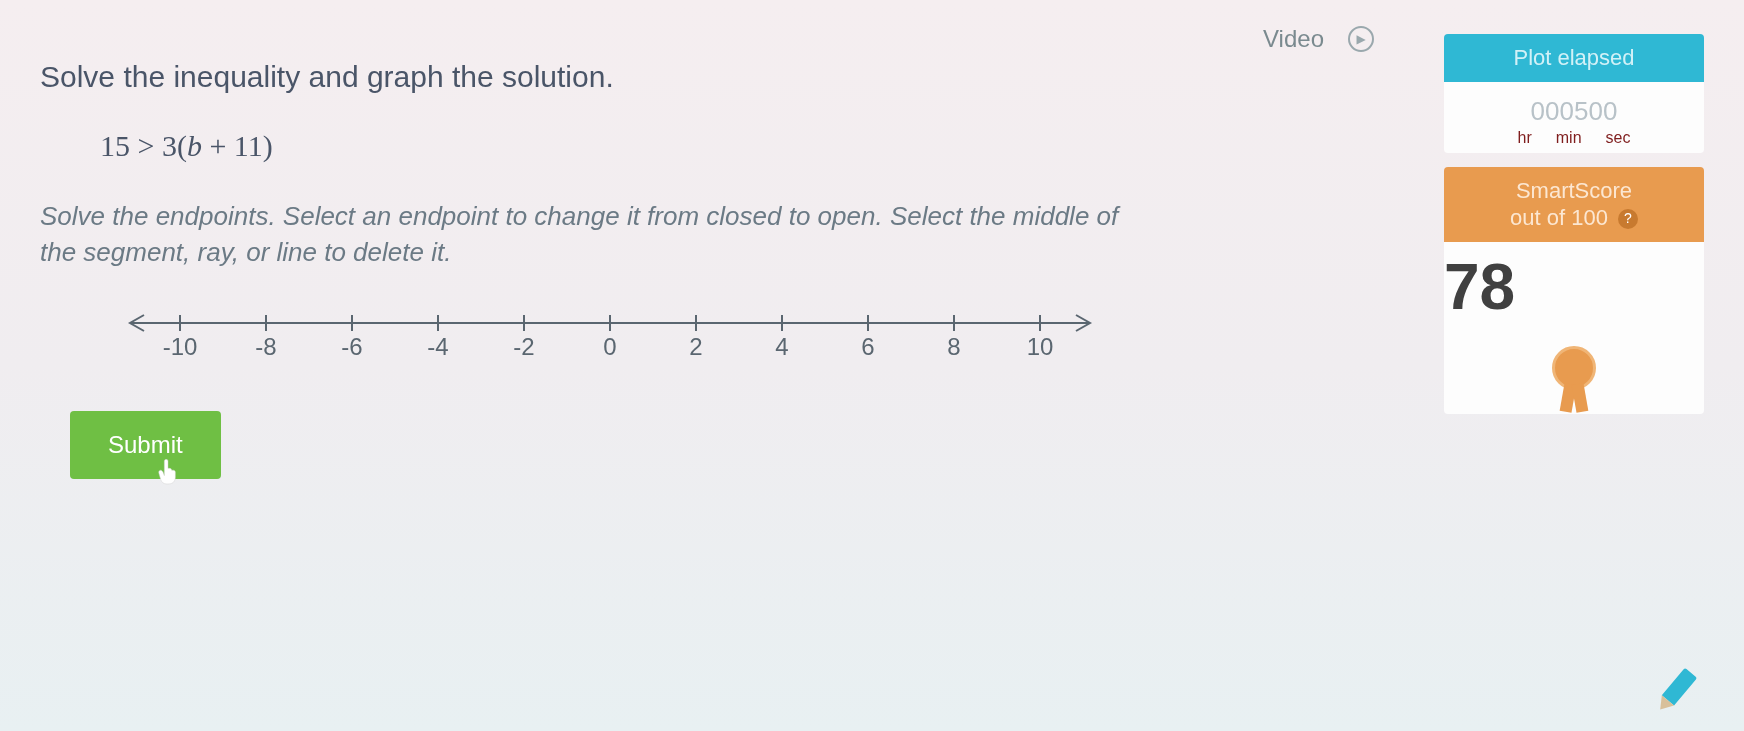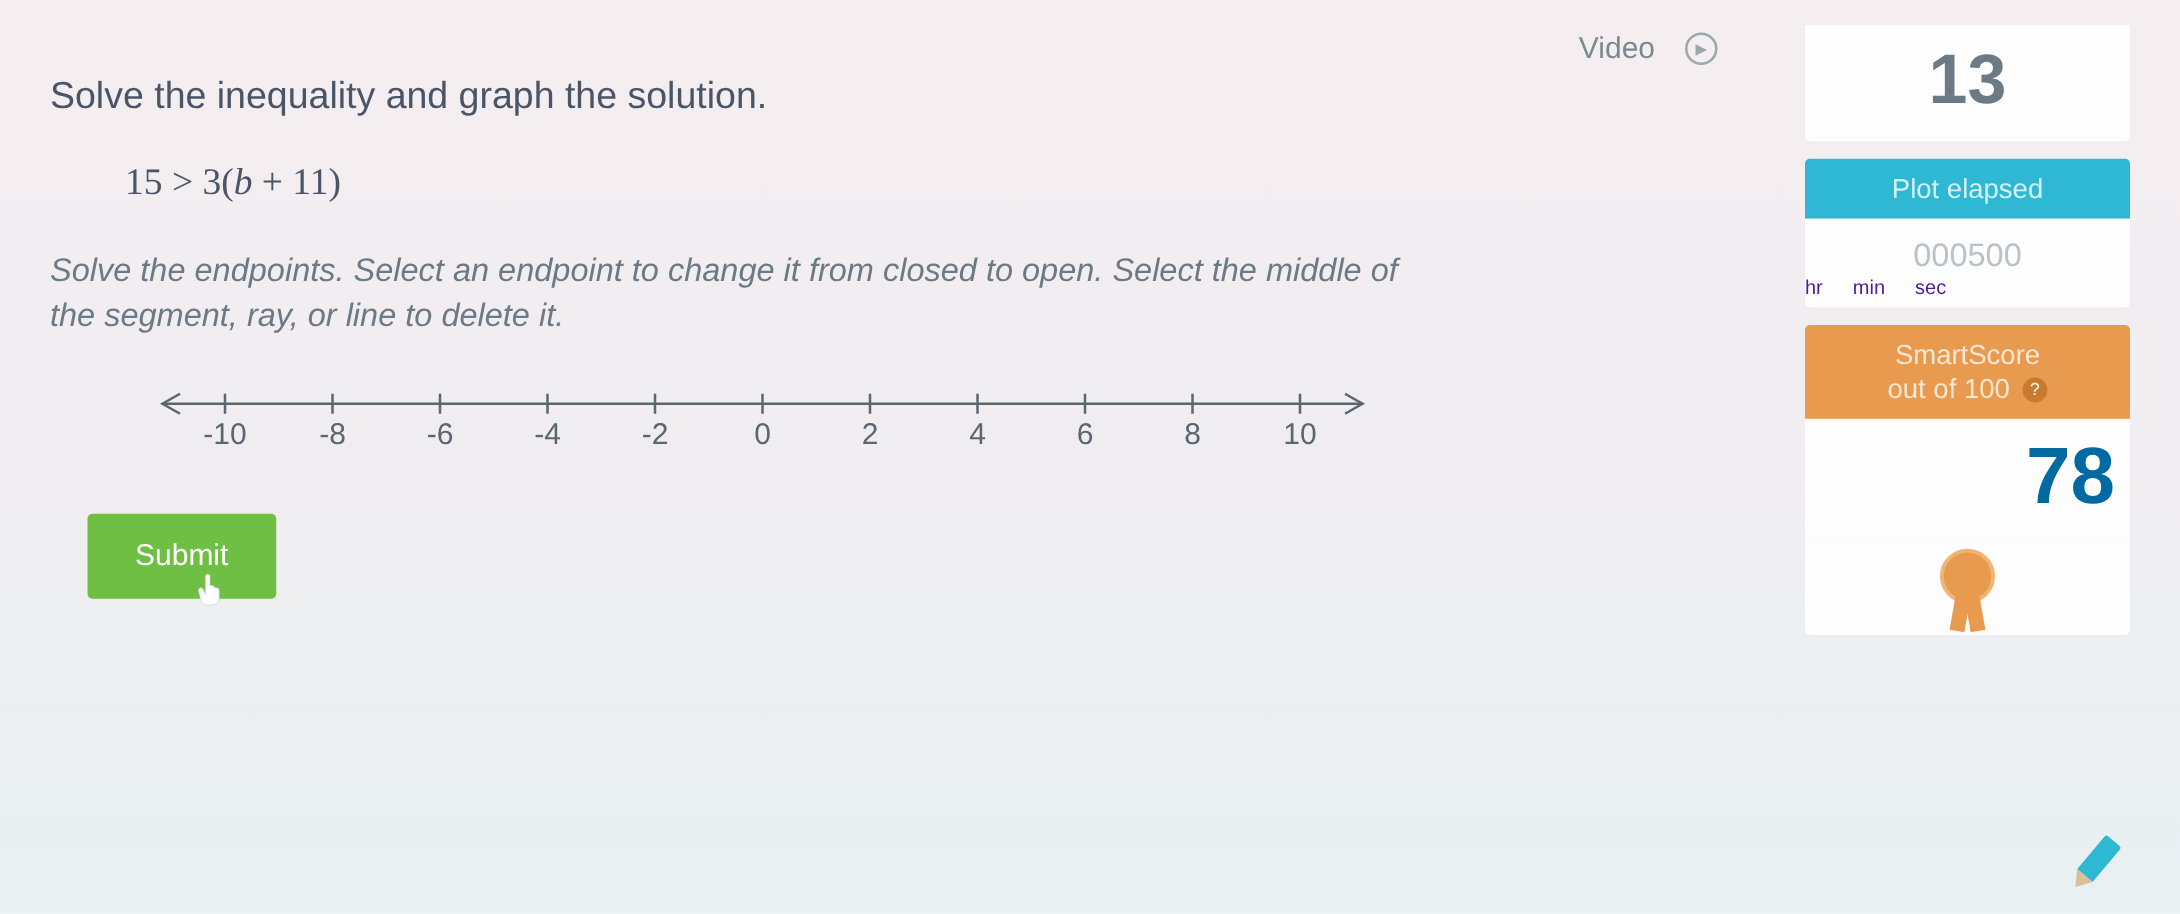--- a/index.html
+++ b/index.html
@@ -122,23 +122,23 @@
       border-radius: 0 0 4px 4px;
     }
     .time-row {
       display: flex;
       justify-content: center;
       color: #b8c2c8;
       font-size: 26px;
     }
     .time-labels-row {
       display: flex;
-      justify-content: flex-start;
+      justify-content: center;
       gap: 24px;
-      color: #4c1d95;
+      color: #7f1d1d;
       font-size: 16px;
       margin-top: 2px;
     }
     .smartscore-box { margin-top: 14px; }
     .smartscore-box .stat-box-header {
       background: #e89b4f;
       color: #fce7d2;
       position: relative;
     }
     .info-circle {
@@ -149,24 +149,24 @@
       color: #fff;
       border-radius: 50%;
       font-size: 14px;
       align-items: center;
       justify-content: center;
       margin-left: 4px;
       vertical-align: middle;
     }
     .score-value {
       background: #fdfdfd;
-      text-align: right;
+      text-align: left;
       font-size: 64px;
-      color: #0369a1;
-      padding: 8px 12px 14px;
+      color: #404040;
+      padding: 8px 0 14px;
       font-weight: 600;
     }
     .ribbon-area {
       background: #fdfdfd;
       text-align: center;
       padding: 8px 0 20px;
       border-radius: 0 0 4px 4px;
     }
     .ribbon {
       display: inline-block;
@@ -287,21 +287,20 @@
   <button class="submit-btn">
     <span>Submit</span>
     <svg class="cursor-icon" viewBox="0 0 24 28">
       <path d="M8 2 C8 1 9 0 10 0 C11 0 12 1 12 2 L12 10 L14 10 C15 10 16 11 16 12 L18 12 C19 12 20 13 20 14 L20 20 C20 24 17 27 13 27 L10 27 C7 27 5 25 4 22 L2 15 C1.5 13 3 12 4 12 C5 12 6 13 6.5 14 L8 18 Z" fill="#ffffff" stroke="#d0d0d0" stroke-width="0.5"></path>
     </svg>
   </button>
 </div>
 
 <div class="sidebar">
   <div class="questions-box">
-    <div class="stat-value">13</div>
   </div>
 
   <div class="time-box">
     <div class="stat-box-header">Plot elapsed</div>
     <div class="time-values">
       <div class="time-row">
         <span>00</span>
         <span>05</span>
         <span>00</span>
       </div>

